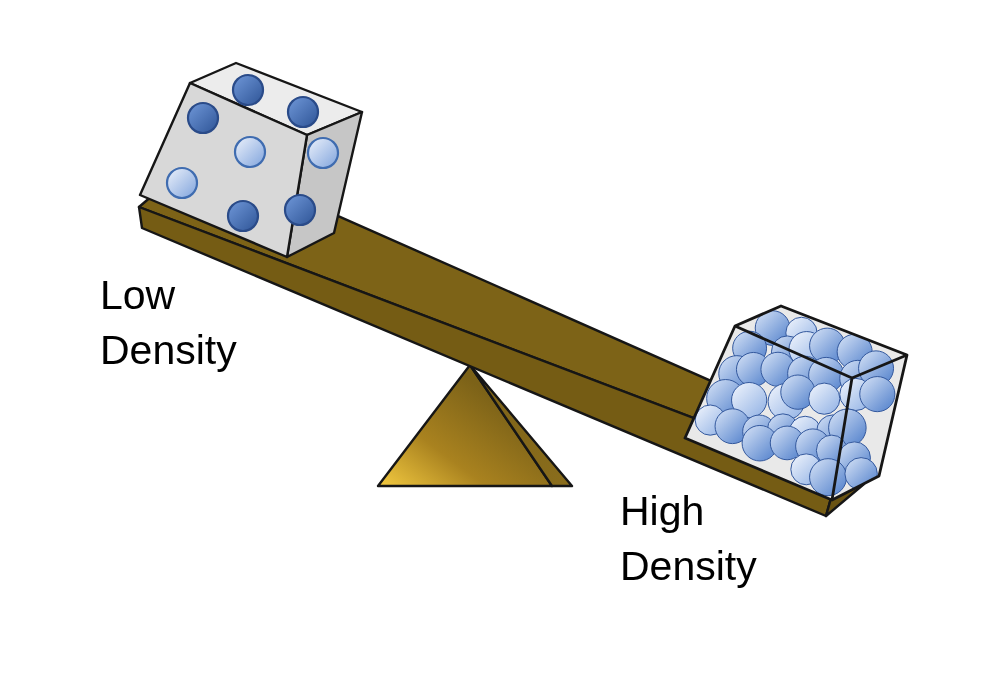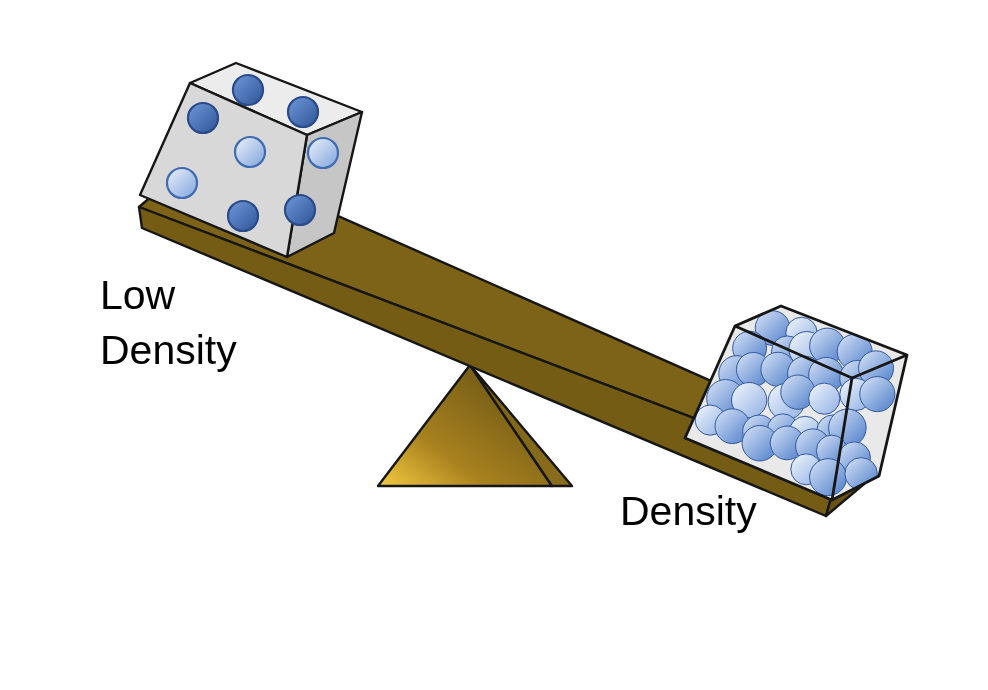--- a/index.html
+++ b/index.html
@@ -123,16 +123,17 @@
       <path d="M735,326 L852,378 L907,355 M852,378 L832,500"></path>
     </g>
   </g>
 </svg>
 
 <div id="label-low" class="label">
   <span>Low</span>
   <span>Density</span>
 </div>
 <div id="label-high" class="label">
+  <span>High</span>
   <span>Density</span>
 </div>
 
 </div>
 
 </body></html>

